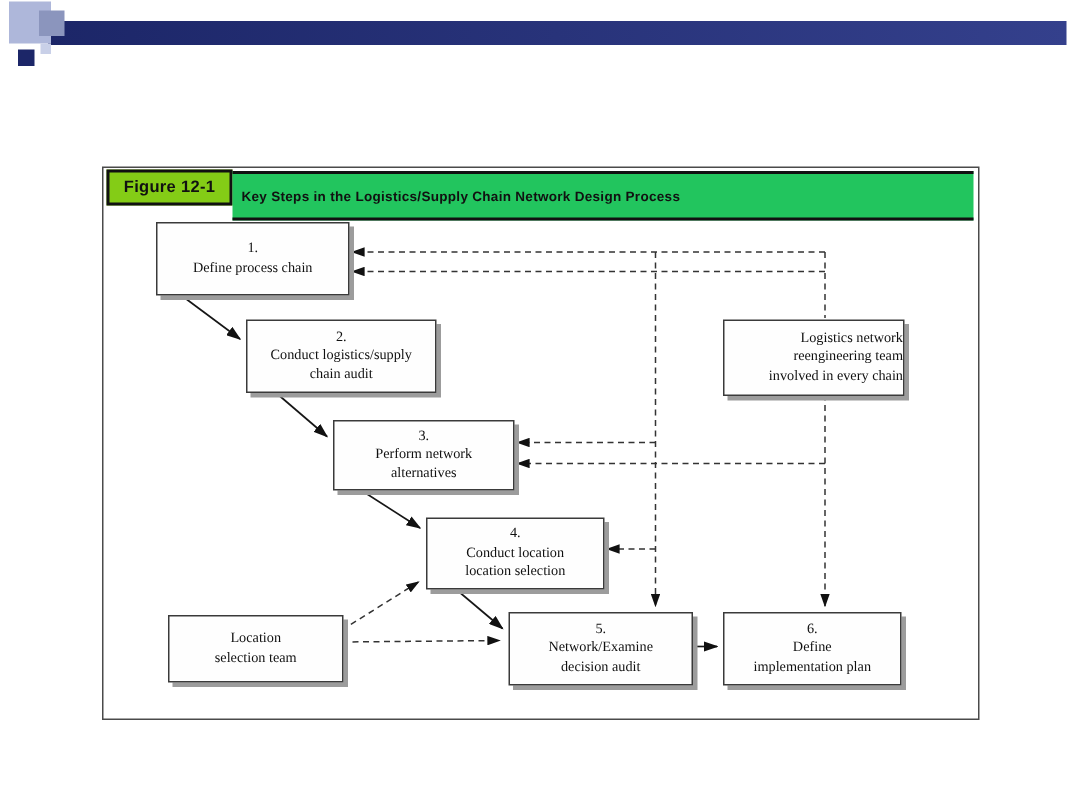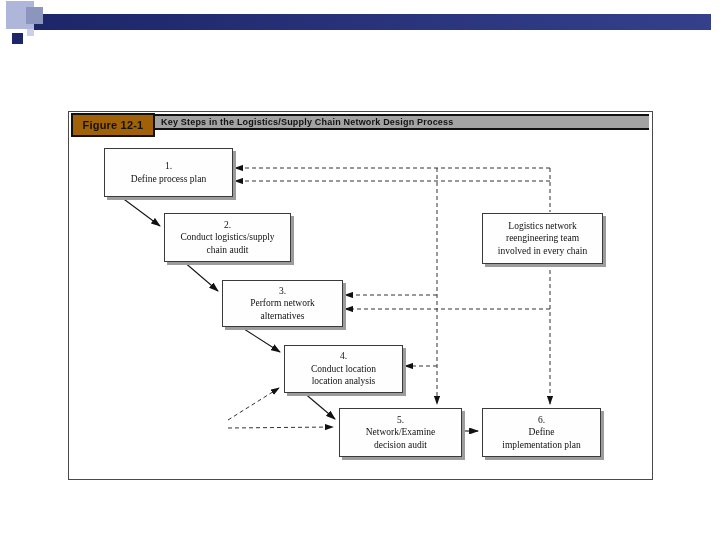--- a/index.html
+++ b/index.html
@@ -13,45 +13,45 @@
   .sq{position:absolute;}
   .sq-a{left:6px;top:1px;width:28px;height:28px;background:#aeb7da;}
   .sq-b{left:26px;top:7px;width:17px;height:17px;background:#8b95bd;}
   .sq-c{left:12px;top:33px;width:11px;height:11px;background:#1c2668;}
   .sq-d{left:27px;top:29px;width:7px;height:7px;background:#c9d0e8;}
 
   
   .figure-frame{position:absolute;left:68px;top:111px;width:583px;height:367px;
     border:1px solid #4a4a4a;background:#ffffff;z-index:1;}
   .fig-label{position:absolute;left:71px;top:113px;width:80px;height:20px;
-    border:2px solid #111;background:#a16207;z-index:4;
+    border:2px solid #111;background:#84cc16;z-index:4;
     display:flex;align-items:center;justify-content:center;
     font-weight:bold;font-size:11px;letter-spacing:.2px;color:#111;}
-  .fig-title{position:absolute;left:155px;top:114px;width:494px;height:16px;
-    border-top:2px solid #111;border-bottom:2px solid #111;background:#a3a3a3;z-index:4;
+  .fig-title{position:absolute;left:155px;top:114px;width:494px;height:33px;
+    border-top:2px solid #111;border-bottom:2px solid #111;background:#22c55e;z-index:4;
     display:flex;align-items:center;
     font-weight:bold;font-size:9px;letter-spacing:.2px;color:#111;padding-left:6px;box-sizing:border-box;}
 
   
   svg.connectors{position:absolute;left:0;top:0;width:720px;height:540px;z-index:2;pointer-events:none;}
   .ln{stroke:#161616;stroke-width:1.1;}
   .lnd{stroke:#333;stroke-width:1;stroke-dasharray:4 3;}
 
   
   .fbox{position:absolute;background:#fefefe;border:1px solid #3a3a3a;
     box-shadow:3px 3px 0 #9c9c9c;z-index:3;
     display:flex;flex-direction:column;align-items:center;justify-content:center;
     font-family:"Liberation Serif",serif;font-size:9.5px;line-height:1.3;color:#101010;text-align:center;}
   .b1{left:104px;top:148px;width:127px;height:47px;}
   .b2{left:164px;top:213px;width:125px;height:47px;}
   .b3{left:222px;top:280px;width:119px;height:45px;}
   .b4{left:284px;top:345px;width:117px;height:46px;}
   .b5{left:339px;top:408px;width:121px;height:47px;}
   .b6{left:482px;top:408px;width:117px;height:47px;}
-  .bt{left:482px;top:213px;width:119px;height:49px;}
+  .bt{left:482px;top:213px;width:119px;height:49px;align-items:flex-end;}
   .bl{left:112px;top:410px;width:115px;height:43px;}
   .bline{white-space:nowrap;}
 </style>
 </head>
 <body>
 
 <div class="slide">
 
   <div class="decor">
     <div class="decor-bar"></div>
@@ -85,53 +85,57 @@
     <line class="lnd" x1="550" y1="263" x2="550" y2="404" marker-end="url(#arr)"></line>
     <line class="lnd" x1="437" y1="295" x2="345" y2="295" marker-end="url(#arr)"></line>
     <line class="lnd" x1="550" y1="309" x2="345" y2="309" marker-end="url(#arr)"></line>
     <line class="lnd" x1="437" y1="366" x2="405" y2="366" marker-end="url(#arr)"></line>
     <line class="lnd" x1="228" y1="420" x2="279" y2="388" marker-end="url(#arr)"></line>
     <line class="lnd" x1="228" y1="428" x2="333" y2="427" marker-end="url(#arr)"></line>
   </svg>
 
   <div class="fbox b1">
     <div class="bline">1.</div>
-    <div class="bline">Define process plan</div>
+    <div class="bline">Define process chain</div>
   </div>
 
   <div class="fbox b2">
     <div class="bline">2.</div>
     <div class="bline">Conduct logistics/supply</div>
     <div class="bline">chain audit</div>
   </div>
 
   <div class="fbox b3">
     <div class="bline">3.</div>
     <div class="bline">Perform network</div>
     <div class="bline">alternatives</div>
   </div>
 
   <div class="fbox b4">
     <div class="bline">4.</div>
     <div class="bline">Conduct location</div>
-    <div class="bline">location analysis</div>
+    <div class="bline">location selection</div>
   </div>
 
   <div class="fbox b5">
     <div class="bline">5.</div>
     <div class="bline">Network/Examine</div>
     <div class="bline">decision audit</div>
   </div>
 
   <div class="fbox b6">
     <div class="bline">6.</div>
     <div class="bline">Define</div>
     <div class="bline">implementation plan</div>
   </div>
 
   <div class="fbox bt">
     <div class="bline">Logistics network</div>
     <div class="bline">reengineering team</div>
     <div class="bline">involved in every chain</div>
   </div>
 
+  <div class="fbox bl">
+    <div class="bline">Location</div>
+    <div class="bline">selection team</div>
+  </div>
 
 </div>
 
 </body></html>

